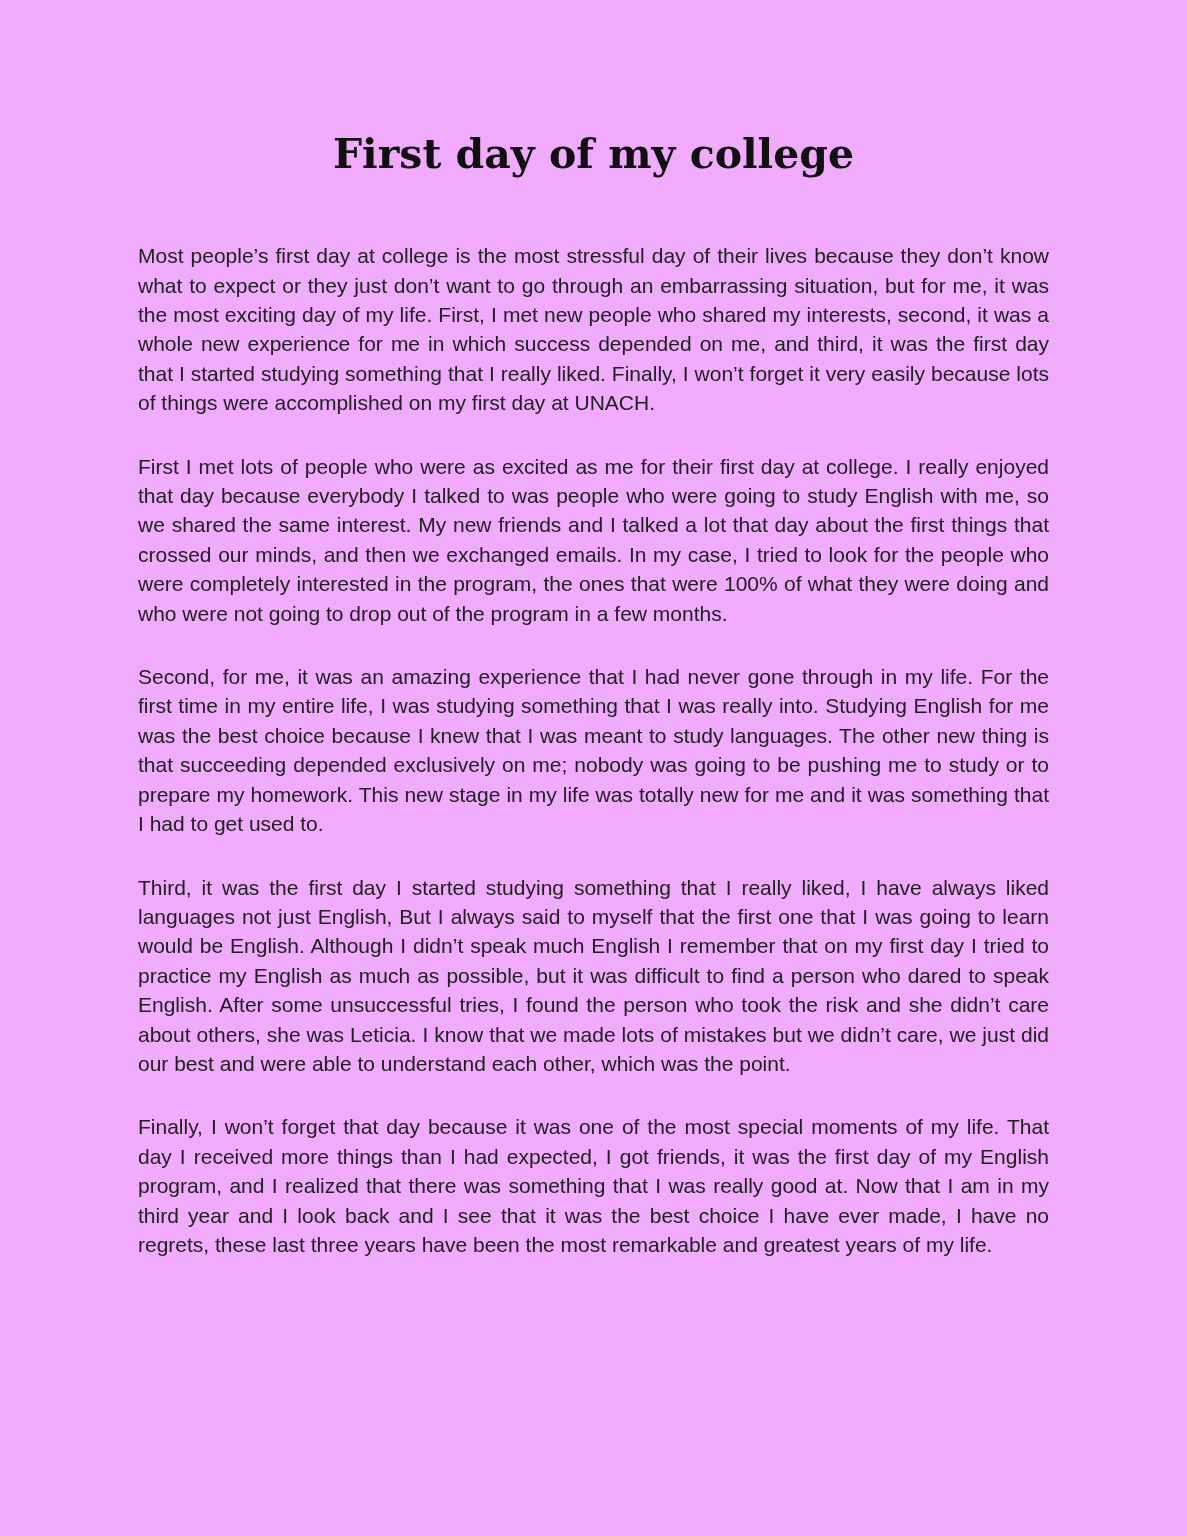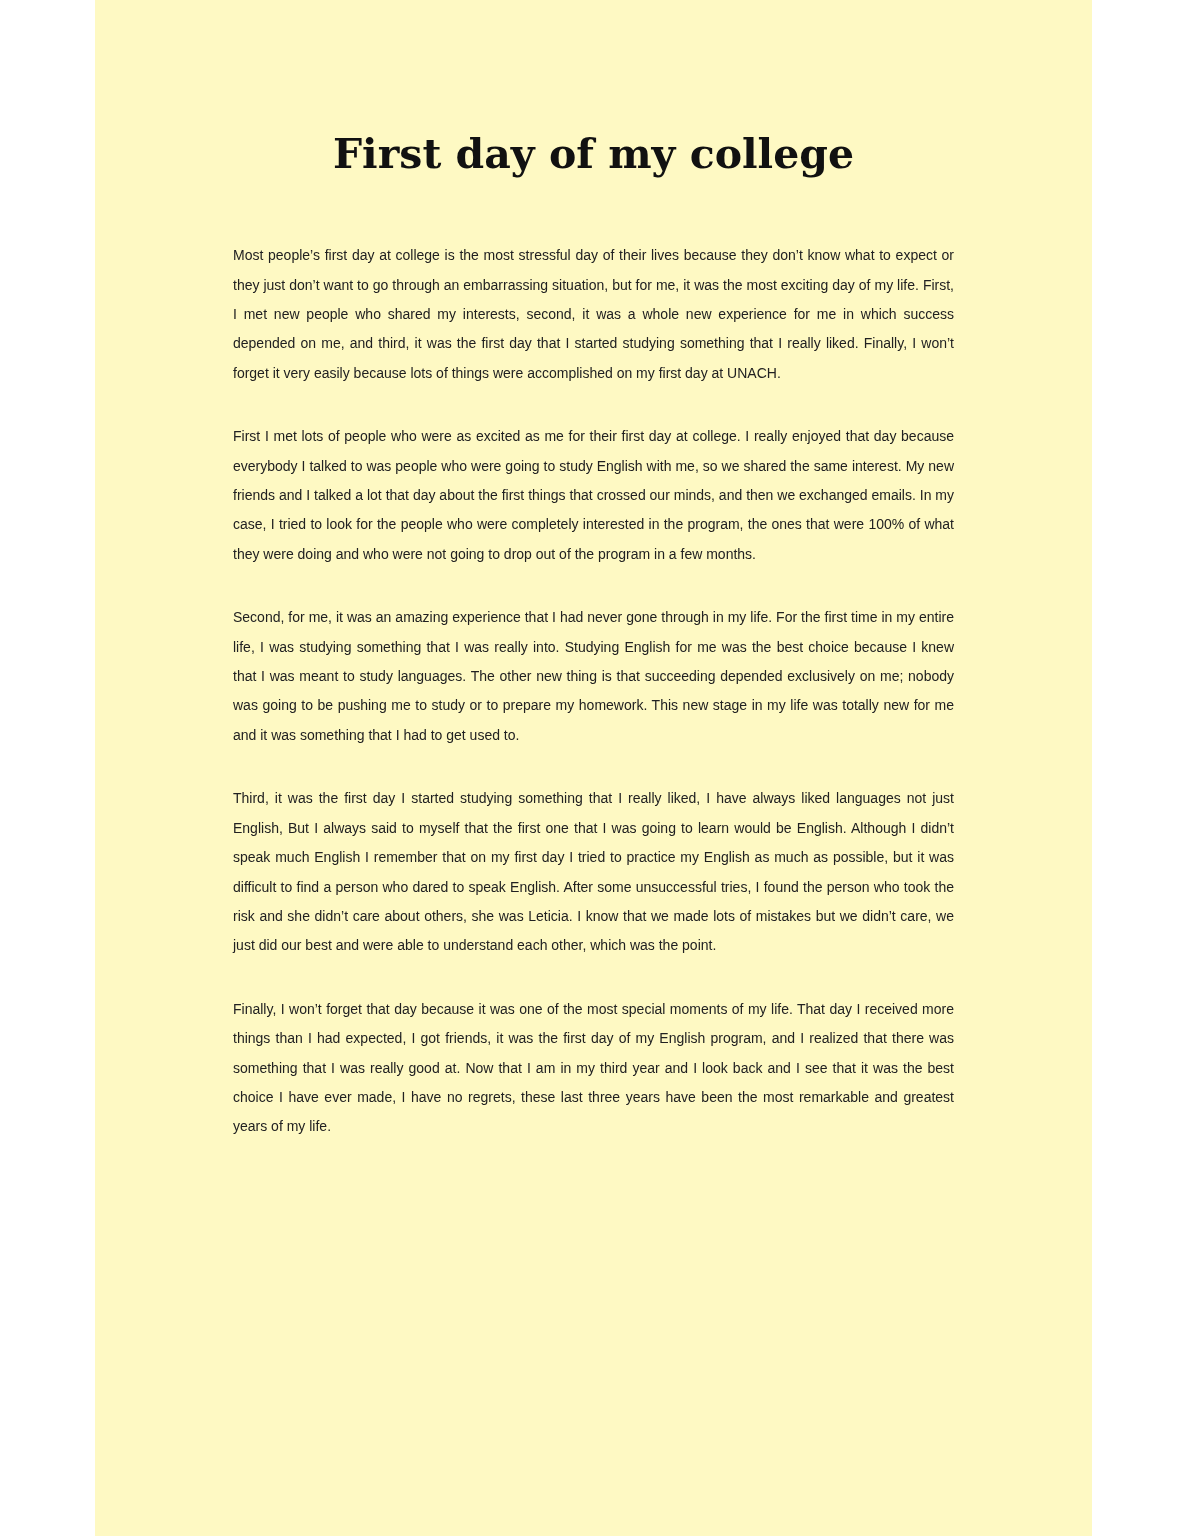--- a/index.html
+++ b/index.html
@@ -2,41 +2,41 @@
 <html><head>
 <meta charset="utf-8">
 <style>
   html, body {
     margin: 0;
     padding: 0;
     background: #ffffff;
   }
   .page {
     position: relative;
-    width: 997px;
+    width: 1187px;
     height: 1536px;
     margin: 0 auto;
-    background: #fef9c3;
+    background: #f0abfc;
     box-sizing: border-box;
     padding: 130px 138px 40px 138px;
     overflow: hidden;
   }
   .doc-title {
     margin: 0 0 62px 0;
     font-family: "DejaVu Serif", "Liberation Serif", serif;
     font-weight: 700;
     font-size: 41px;
     line-height: 1.2;
     text-align: center;
     color: #111111;
   }
   .essay p {
     margin: 0 0 34px 0;
     font-family: "Liberation Sans", "DejaVu Sans", sans-serif;
-    font-size: 14px;
+    font-size: 21px;
     line-height: 29.4px;
     text-align: justify;
     color: #212121;
   }
   .essay p:last-child {
     margin-bottom: 13px;
   }
 </style>
 </head>
 <body>

